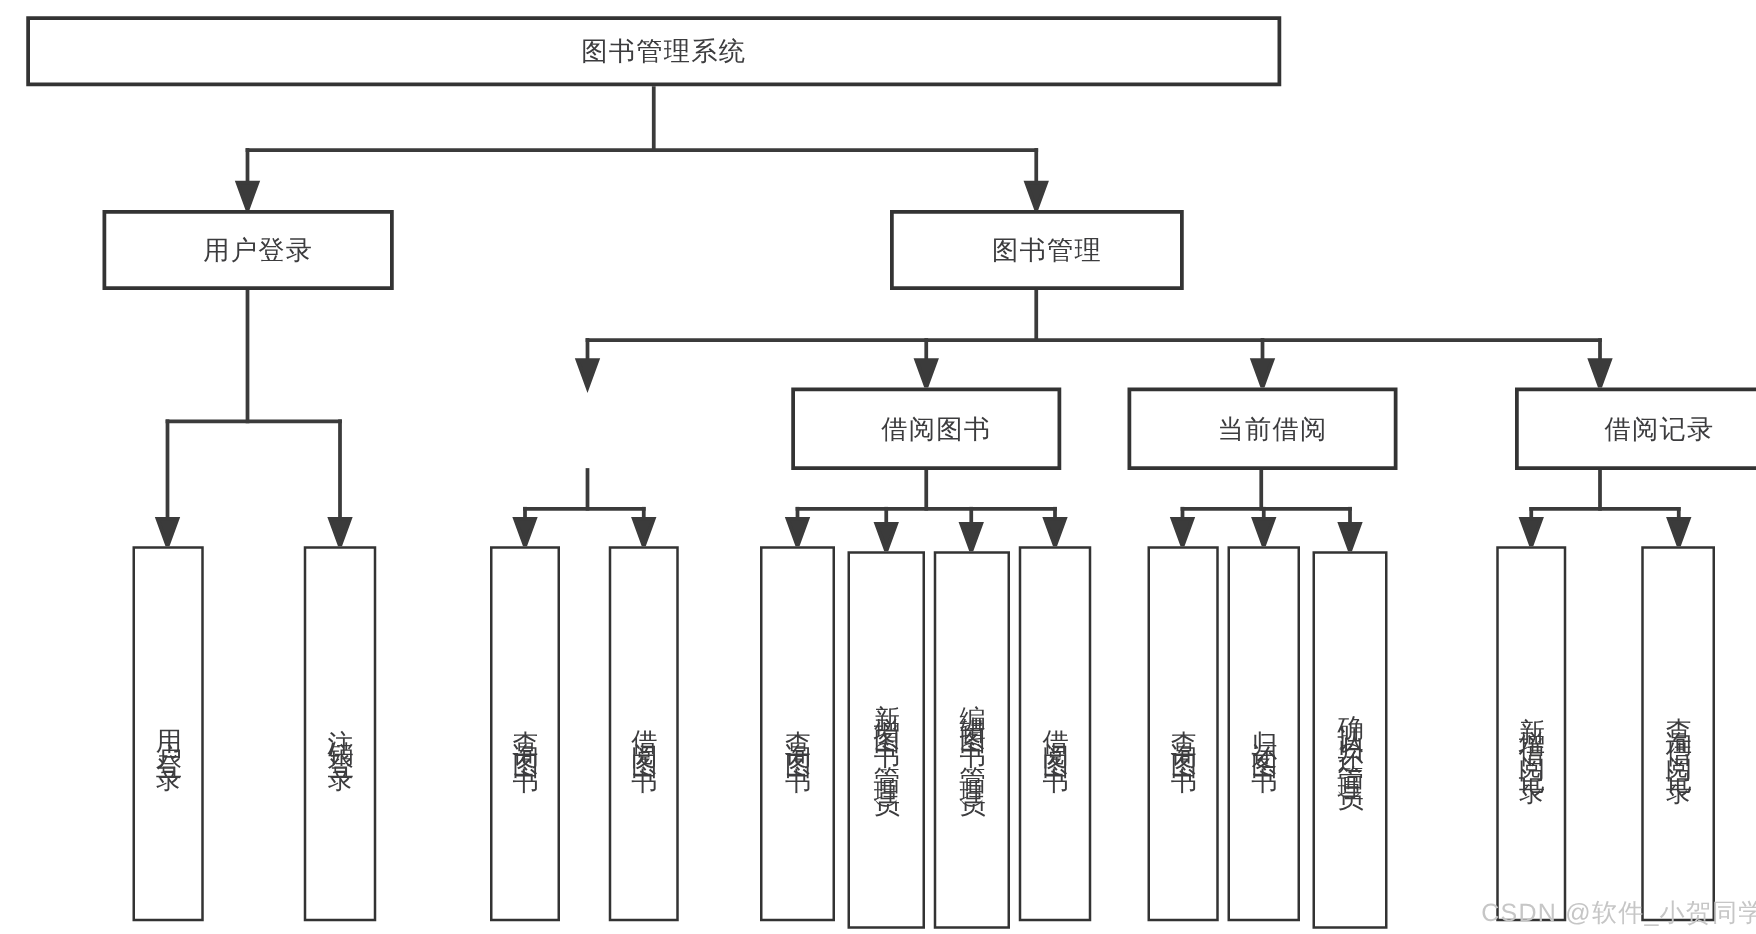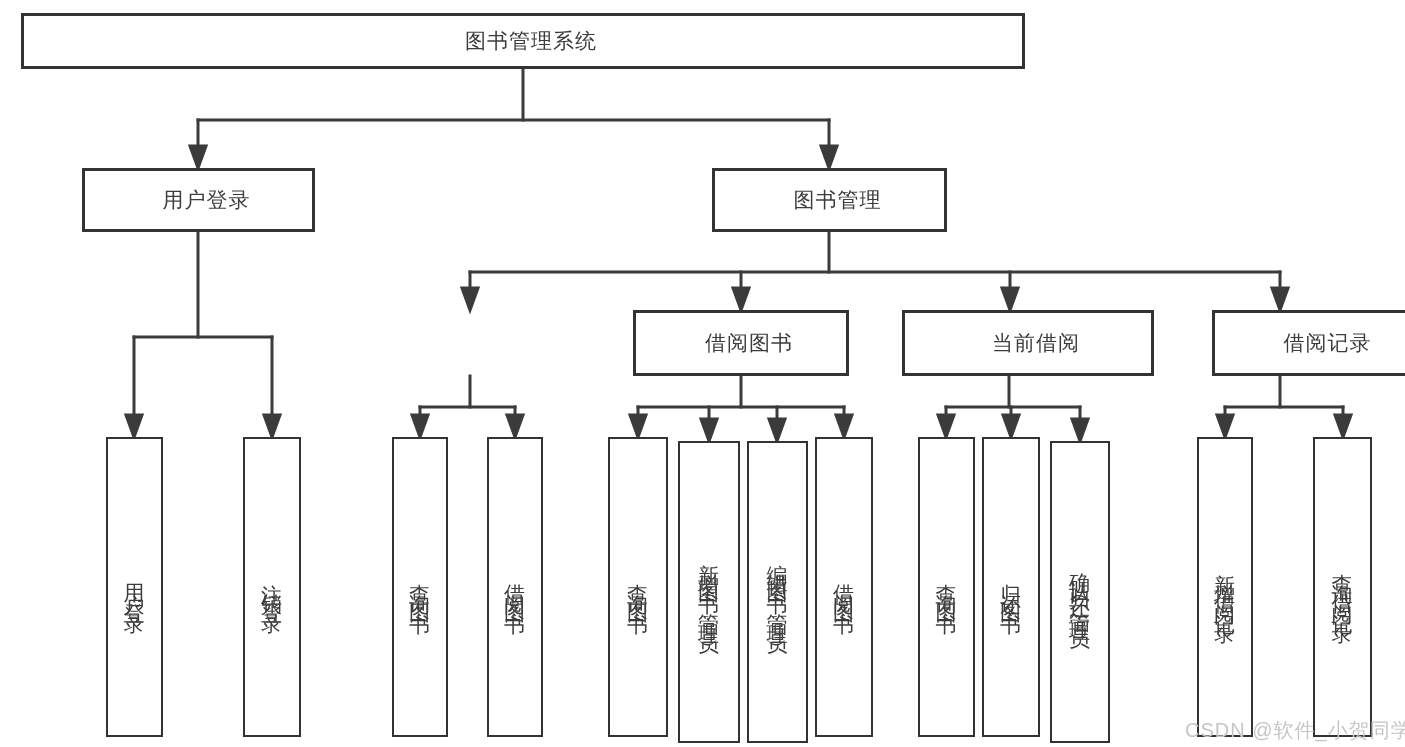--- a/index.html
+++ b/index.html
@@ -120,21 +120,21 @@
       <polygon points="1335,415 1351,415 1343,437"></polygon>
     </g>
   </svg>
 
   <div class="node h root">图书管理系统</div>
 
   <div class="node h lvl1" style="left:82px;width:233px;">用户登录</div>
   <div class="node h lvl1" style="left:712px;width:235px;">图书管理</div>
 
   <div class="node h lvl2" style="left:633px;width:216px;">借阅图书</div>
-  <div class="node h lvl2" style="left:902px;width:252px;">当前借阅</div>
+  <div class="node h lvl2" style="left:902px;width:216px;">当前借阅</div>
   <div class="node h lvl2" style="left:1212px;width:215px;">借阅记录</div>
 
   <div class="node leaf" style="left:106px;width:57px;">用户登录</div>
   <div class="node leaf" style="left:243px;width:58px;">注销登录</div>
 
   <div class="node leaf" style="left:392px;width:56px;">查询图书</div>
   <div class="node leaf" style="left:487px;width:56px;">借阅图书</div>
 
   <div class="node leaf" style="left:608px;width:60px;">查询图书</div>
   <div class="node leaf deep" style="left:678px;width:62px;letter-spacing:10px;">新增图书（管理员）</div>

